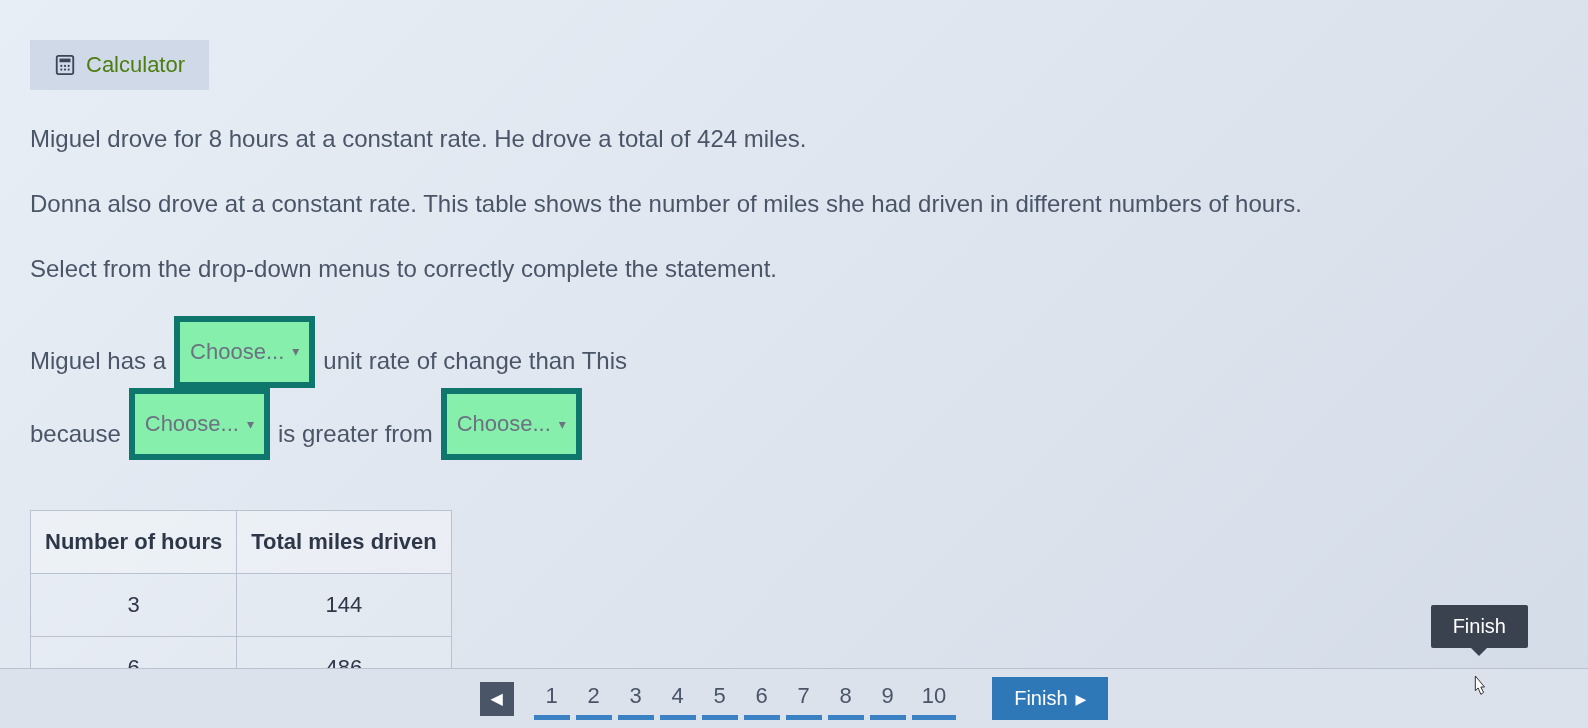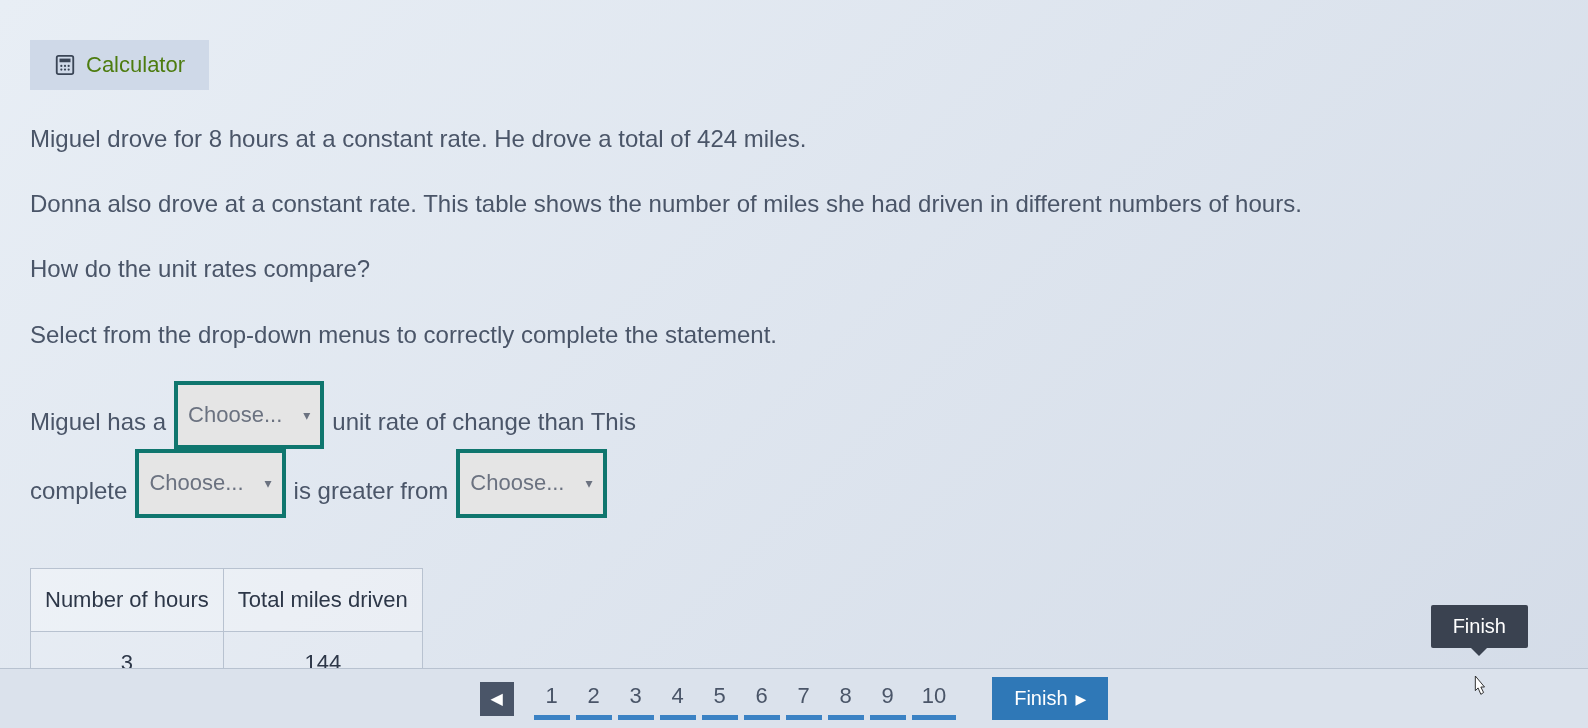--- a/index.html
+++ b/index.html
@@ -56,43 +56,43 @@
       line-height: 2.2;
       color: #4a5568;
       display: flex;
       flex-wrap: wrap;
       align-items: flex-end;
       gap: 8px;
     }
     .dropdown {
       display: inline-flex;
       align-items: center;
-      border: 4px solid #0f766e;
-      background: #e5e5e5;
+      border: 6px solid #0f766e;
+      background: #86efac;
       padding: 6px 10px;
       font-size: 22px;
       color: #6b7280;
       cursor: pointer;
-      gap: 21px;
+      gap: 8px;
     }
     .dropdown .chev { font-size: 14px; color: #6b7280; }
     table.data {
       border-collapse: collapse;
       width: 100%;
       font-size: 22px;
       background: rgba(255,255,255,0.15);
     }
     table.data th, table.data td {
       border: 1px solid #b8c2d0;
       padding: 18px 14px;
       text-align: center;
       color: #2d3748;
     }
     table.data th {
-      font-weight: normal;
+      font-weight: bold;
       background: rgba(255,255,255,0.25);
     }
     
     .navbar {
       position: absolute;
       left: 0; right: 0; bottom: 0;
       height: 60px;
       background: #dbe2ec;
       display: flex;
       align-items: center;
@@ -175,34 +175,33 @@
         <circle cx="12" cy="17" r="1.2" fill="#3a4556"></circle>
         <circle cx="16" cy="17" r="1.2" fill="#3a4556"></circle>
       </svg>
     <span>Calculator</span>
   </button>
 
   <div class="question-body">
     <div class="text-col">
       <p class="para">Miguel drove for 8 hours at a constant rate. He drove a total of 424 miles.</p>
       <p class="para">Donna also drove at a constant rate. This table shows the number of miles she had driven in different numbers of hours.</p>
-      <p class="para">How do the unit rates compare?</p>
       <p class="para">Select from the drop-down menus to correctly complete the statement.</p>
 
       <div class="answer-line">
         <span>Miguel has a</span>
         <span class="dropdown">
           <span>Choose...</span>
           <span class="chev">▾</span>
         </span>
         <span>unit rate of change than This</span>
       </div>
 
       <div class="answer-line">
-        <span>complete</span>
+        <span>because</span>
         <span class="dropdown">
           <span>Choose...</span>
           <span class="chev">▾</span>
         </span>
         <span>is greater from</span>
         <span class="dropdown">
           <span>Choose...</span>
           <span class="chev">▾</span>
         </span>
       </div>

